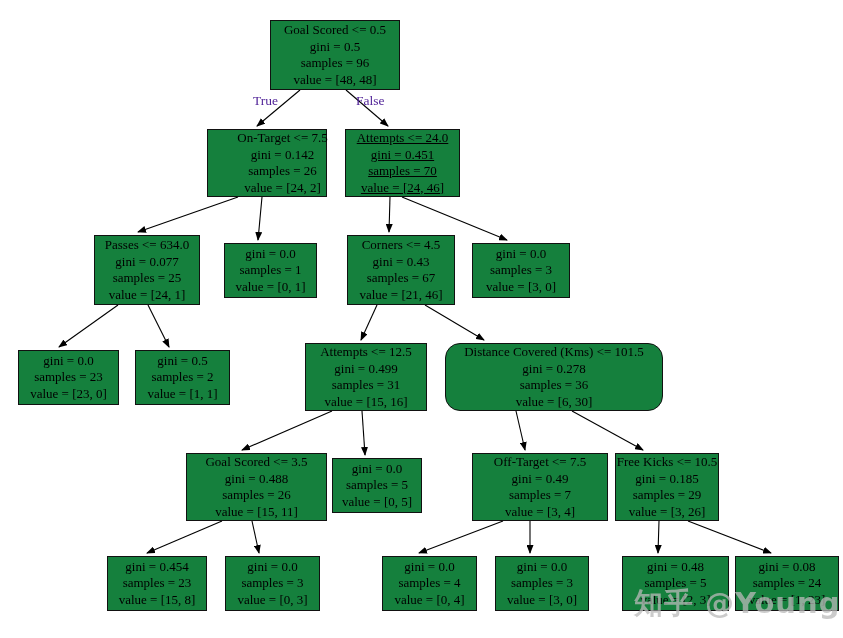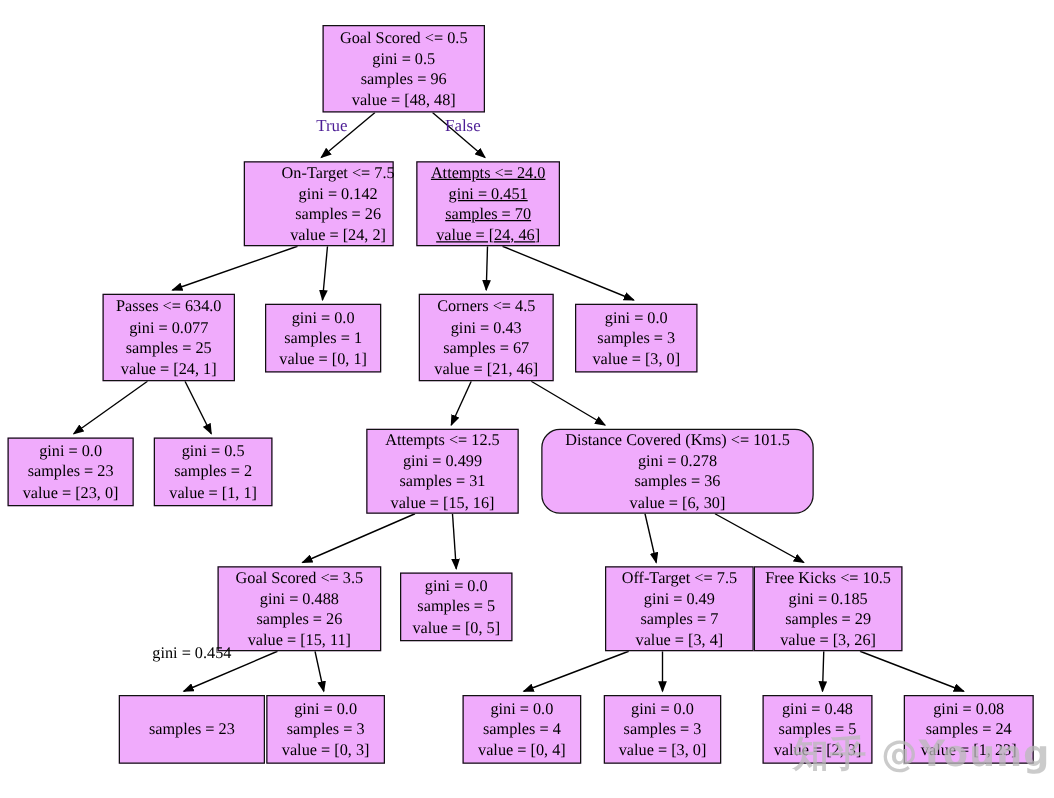--- a/index.html
+++ b/index.html
@@ -8,30 +8,31 @@
     width:843px;height:638px;
     background:#ffffff;
     font-family:"Liberation Serif","DejaVu Serif",serif;
     overflow:hidden;
   }
   #edges{position:absolute;left:0;top:0;z-index:1;}
   .node{
     position:absolute;
     box-sizing:border-box;
     border:1px solid #111;
-    background:#f0abfc;
+    background:#15803d;
     display:flex;
     flex-direction:column;
     justify-content:center;
     align-items:center;
     text-align:center;
     font-size:13px;
     line-height:16.5px;
     color:#000;
     z-index:2;
+    margin-left:12px;
   }
   .node span{display:block;white-space:nowrap;}
   .node span:empty{display:none;}
   .edge-label{
     position:absolute;
     z-index:3;
     font-size:13.5px;
     color:#4c1d95;
   }
   #watermark{
@@ -150,48 +151,48 @@
     <span>value = [15, 16]</span>
   </div>
 
   <div class="node" style="left:433px;top:343px;width:218px;height:68px;border-radius:15px;">
     <span>Distance Covered (Kms) &lt;= 101.5</span>
     <span>gini = 0.278</span>
     <span>samples = 36</span>
     <span>value = [6, 30]</span>
   </div>
 
-  <div class="node" style="left:174px;top:453px;width:131px;height:68px;">
+  <div class="node" style="left:174px;top:453px;width:141px;height:68px;">
     <span>Goal Scored &lt;= 3.5</span>
     <span>gini = 0.488</span>
     <span>samples = 26</span>
     <span>value = [15, 11]</span>
   </div>
 
   <div class="node" style="left:320px;top:458px;width:90px;height:55px;">
     <span>gini = 0.0</span>
     <span>samples = 5</span>
     <span>value = [0, 5]</span>
   </div>
 
-  <div class="node" style="left:484px;top:453px;width:119px;height:68px;font-family:Liberation Serif, serif;">
+  <div class="node" style="left:460px;top:453px;width:136px;height:68px;font-family:Liberation Serif, serif;">
     <span>Off-Target &lt;= 7.5</span>
     <span>gini = 0.49</span>
     <span>samples = 7</span>
     <span>value = [3, 4]</span>
   </div>
 
-  <div class="node" style="left:603px;top:453px;width:119px;height:68px;">
+  <div class="node" style="left:603px;top:453px;width:104px;height:68px;">
     <span>Free Kicks &lt;= 10.5</span>
     <span>gini = 0.185</span>
     <span>samples = 29</span>
     <span>value = [3, 26]</span>
   </div>
 
-  <div class="node" style="left:95px;top:556px;width:117px;height:55px;gap:45px;">
+  <div class="node" style="left:95px;top:556px;width:100px;height:55px;">
     <span>gini = 0.454</span>
     <span>samples = 23</span>
     <span>value = [15, 8]</span>
   </div>
 
   <div class="node" style="left:213px;top:556px;width:95px;height:55px;">
     <span>gini = 0.0</span>
     <span>samples = 3</span>
     <span>value = [0, 3]</span>
   </div>
@@ -201,21 +202,21 @@
     <span>samples = 4</span>
     <span>value = [0, 4]</span>
   </div>
 
   <div class="node" style="left:483px;top:556px;width:94px;height:55px;">
     <span>gini = 0.0</span>
     <span>samples = 3</span>
     <span>value = [3, 0]</span>
   </div>
 
-  <div class="node" style="left:610px;top:556px;width:88px;height:55px;">
+  <div class="node" style="left:610px;top:556px;width:107px;height:55px;">
     <span>gini = 0.48</span>
     <span>samples = 5</span>
     <span>value = [2, 3]</span>
   </div>
 
   <div class="node" style="left:723px;top:556px;width:104px;height:55px;">
     <span>gini = 0.08</span>
     <span>samples = 24</span>
     <span>value = [1, 23]</span>
   </div>

